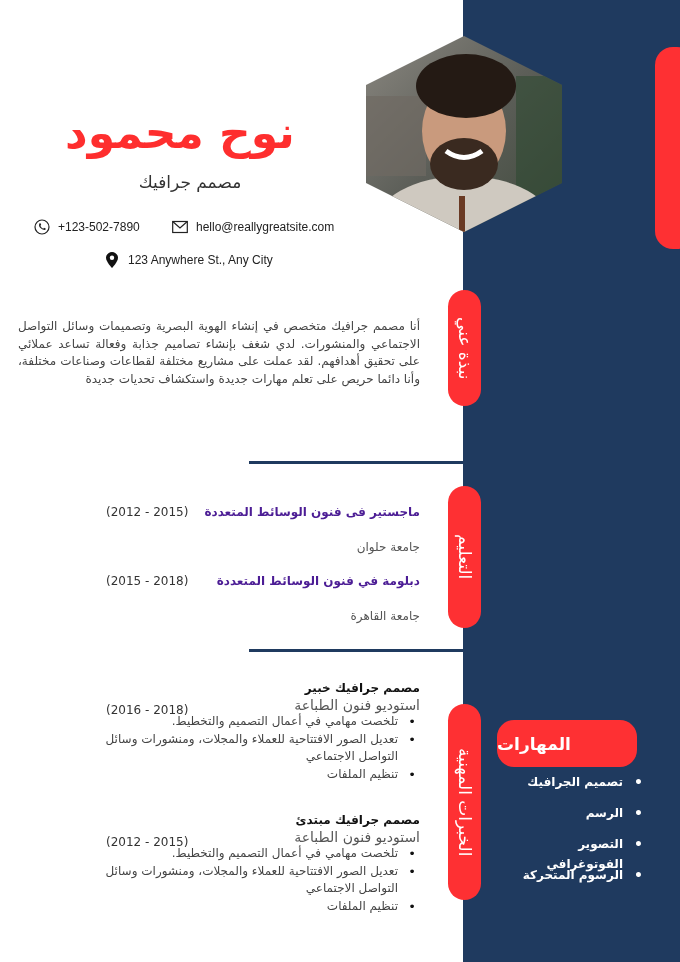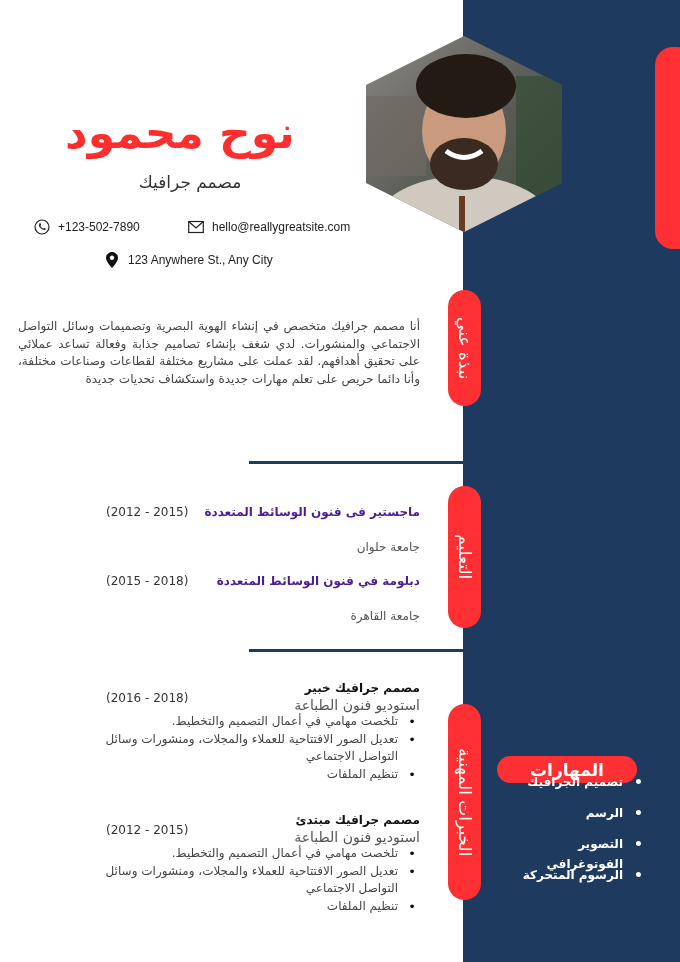--- a/index.html
+++ b/index.html
@@ -13,21 +13,21 @@
   .photo-wrap svg { width: 100%; height: 100%; display: block; }
 
   .name { position: absolute; left: 20px; top: 105px; width: 320px; text-align: center; direction: rtl;
           font-family: "DejaVu Sans", sans-serif; font-weight: bold; font-size: 44px; color: #fe2e2e; line-height: 56px; }
   .role { position: absolute; left: 100px; top: 172px; width: 180px; text-align: center; direction: rtl;
           font-size: 17px; color: #333; }
 
   .contact { position: absolute; display: flex; align-items: center; gap: 8px; font-family: "Liberation Sans", sans-serif; font-size: 12px; color: #222; }
   .contact .ic { width: 16px; height: 16px; display: inline-flex; align-items: center; justify-content: center; }
   .c-phone { left: 34px; top: 219px; }
-  .c-email { left: 188px; top: 219px; align-items: center; }
+  .c-email { left: 172px; top: 219px; align-items: center; }
   .c-addr { left: 104px; top: 252px; }
 
   .section-pill { position: absolute; left: 448px; width: 33px; background: #fe3033; border-radius: 17px;
                   display: flex; align-items: center; justify-content: center; }
   .section-pill span { writing-mode: vertical-rl; color: #fff; font-size: 17px; direction: rtl; white-space: nowrap; letter-spacing: 2px; }
   .pill-about { top: 290px; height: 116px; }
   .pill-edu { top: 486px; height: 142px; }
   .pill-exp { top: 704px; height: 196px; }
 
   .about-text { position: absolute; left: 18px; top: 318px; width: 402px; direction: rtl; text-align: justify;
@@ -40,29 +40,29 @@
   .edu-item { position: absolute; left: 100px; width: 320px; direction: rtl; }
   .edu-item .title { font-weight: bold; font-size: 12px; color: #4c1d95; }
   .edu-item .school { font-size: 12px; color: #555; margin-top: 21px; }
   .edu-item .years { position: absolute; left: 6px; top: 0; font-size: 12px; color: #333; direction: ltr; }
   .edu1 { top: 505px; }
   .edu2 { top: 574px; }
 
   .exp-item { position: absolute; left: 84px; width: 336px; direction: rtl; }
   .exp-item .title { font-weight: bold; font-size: 12px; color: #111; }
   .exp-item .company { font-size: 14px; color: #555; margin-top: 2px; }
-  .exp-item .years { position: absolute; left: 22px; top: 10px; font-size: 12px; color: #333; direction: ltr; }
+  .exp-item .years { position: absolute; left: 22px; top: 22px; font-size: 12px; color: #333; direction: ltr; }
   .exp-item ul { list-style: none; padding-right: 0; }
   .exp-item li { position: relative; padding-right: 22px; font-size: 12px; line-height: 17.5px; color: #444; }
   .exp-item li::before { content: "•"; position: absolute; right: 4px; top: 0; color: #111; font-size: 13px; }
   .exp1 { top: 681px; }
   .exp2 { top: 813px; }
 
-  .skills-pill { position: absolute; left: 497px; top: 756px; width: 140px; height: 27px; background: #fe3033;
-                 border-radius: 17px; display: flex; align-items: center; justify-content: center; }
+  .skills-pill { position: absolute; left: 497px; top: 720px; width: 140px; height: 47px; background: #fe3033;
+                 border-radius: 17px; display: flex; align-items: center; }
   .skills-pill span { color: #fff; font-weight: bold; font-size: 17px; direction: rtl; }
   .skills-list { position: absolute; left: 500px; top: 772px; width: 145px; direction: rtl; list-style: none; }
   .skills-list li { position: relative; padding-right: 22px; color: #fff; font-size: 12px; font-weight: bold; height: 31px; line-height: 20px; text-align: right; }
   .skills-list li::before { content: "•"; position: absolute; right: 2px; top: 0; color: #fff; font-size: 14px; }
 </style>
 </head>
 <body>
 
 <div class="navy-panel"></div>
 <div class="red-tab"></div>

